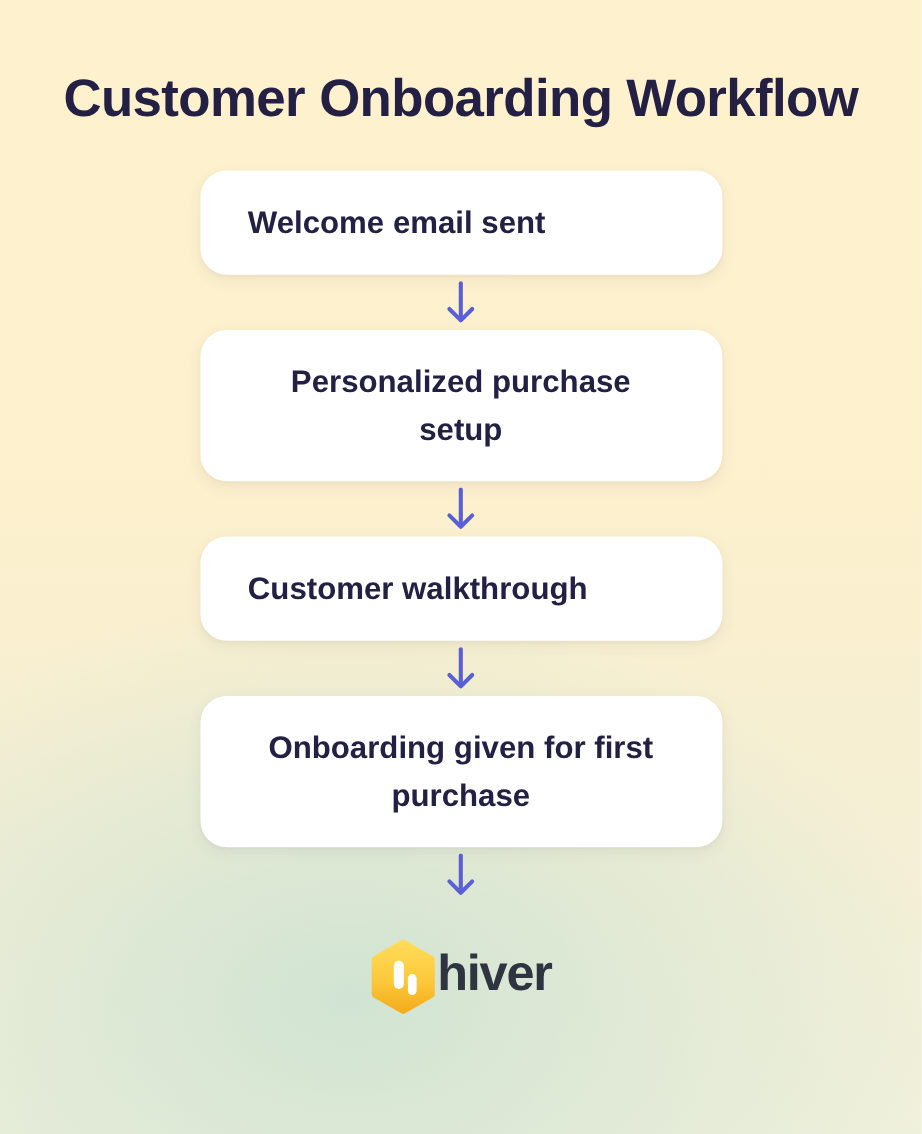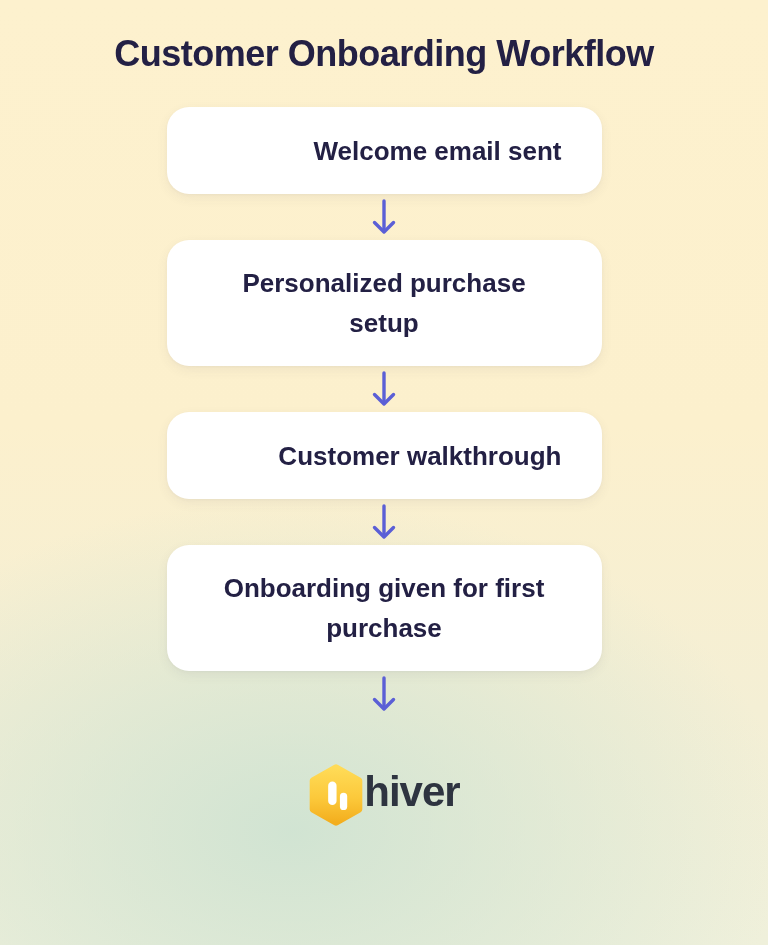--- a/index.html
+++ b/index.html
@@ -19,22 +19,22 @@
 
   .page {
     width: 768px;
     height: 945px;
     display: flex;
     flex-direction: column;
     align-items: center;
   }
 
   .title {
-    margin-top: 32px;
-    font-size: 36px;
+    margin-top: 57px;
+    font-size: 44px;
     line-height: 1.2;
     font-weight: 700;
     letter-spacing: -0.5px;
     color: var(--text, #232044);
     text-align: center;
   }
 
   .flow {
     margin-top: 32px;
     display: flex;
@@ -44,21 +44,21 @@
 
   .step-box {
     width: 435px;
     min-height: 87px;
     padding: 23px 40px;
     background: var(--box-bg, #FFFFFF);
     border-radius: 22px;
     box-shadow: 0 4px 12px rgba(70, 70, 100, 0.07), 0 1px 3px rgba(70, 70, 100, 0.04);
     display: flex;
     align-items: center;
-    justify-content: flex-end;
+    justify-content: flex-start;
     text-align: center;
   }
 
   .step-label {
     font-size: 26px;
     font-weight: 700;
     line-height: 40px;
     color: var(--text, #232044);
   }
 
@@ -67,21 +67,21 @@
     margin: 5px 0;
     display: flex;
     align-items: center;
     justify-content: center;
     color: var(--arrow, #5B5FD6);
   }
 
   .arrow svg { display: block; }
 
   .logo {
-    margin-top: 46px;
+    margin-top: 30px;
     display: flex;
     align-items: center;
   }
 
   .hex-icon { display: block; width: 56px; height: 64px; }
 
   .brand-name {
     font-size: 42px;
     font-weight: 600;
     letter-spacing: -1px;

